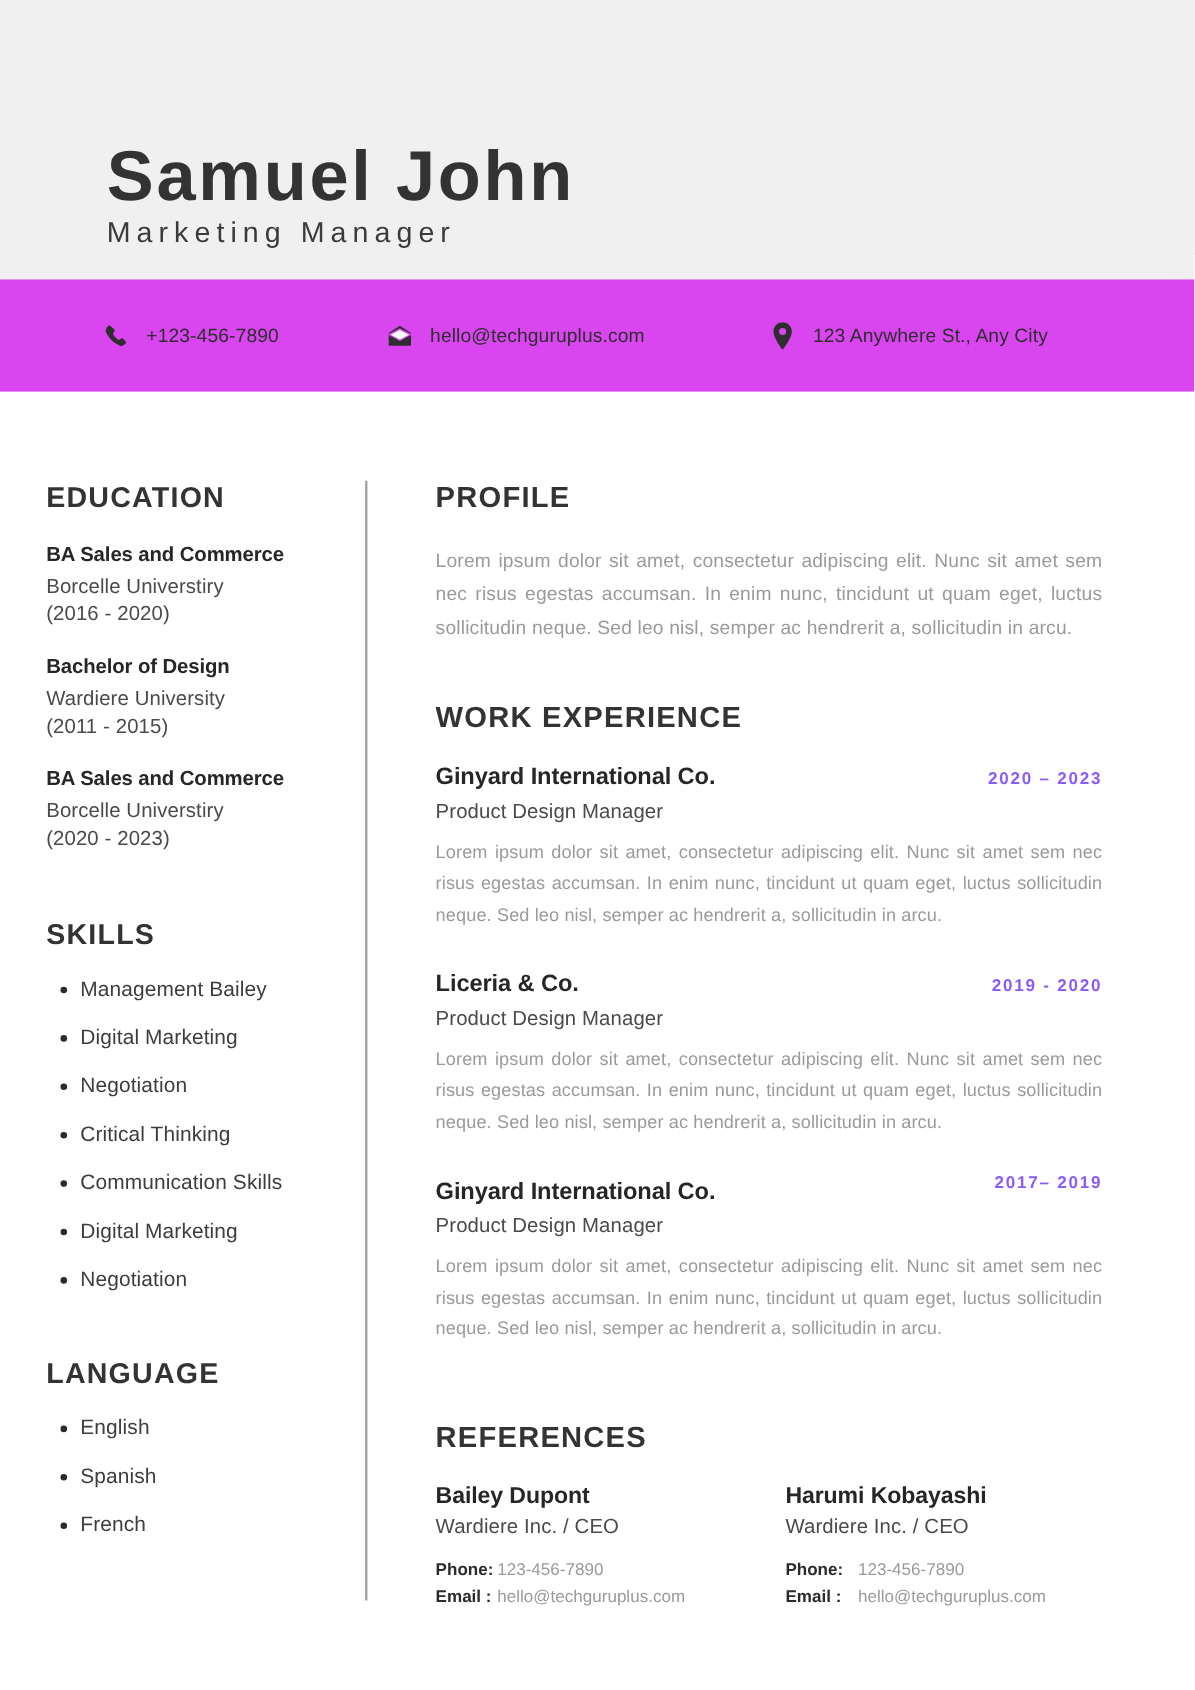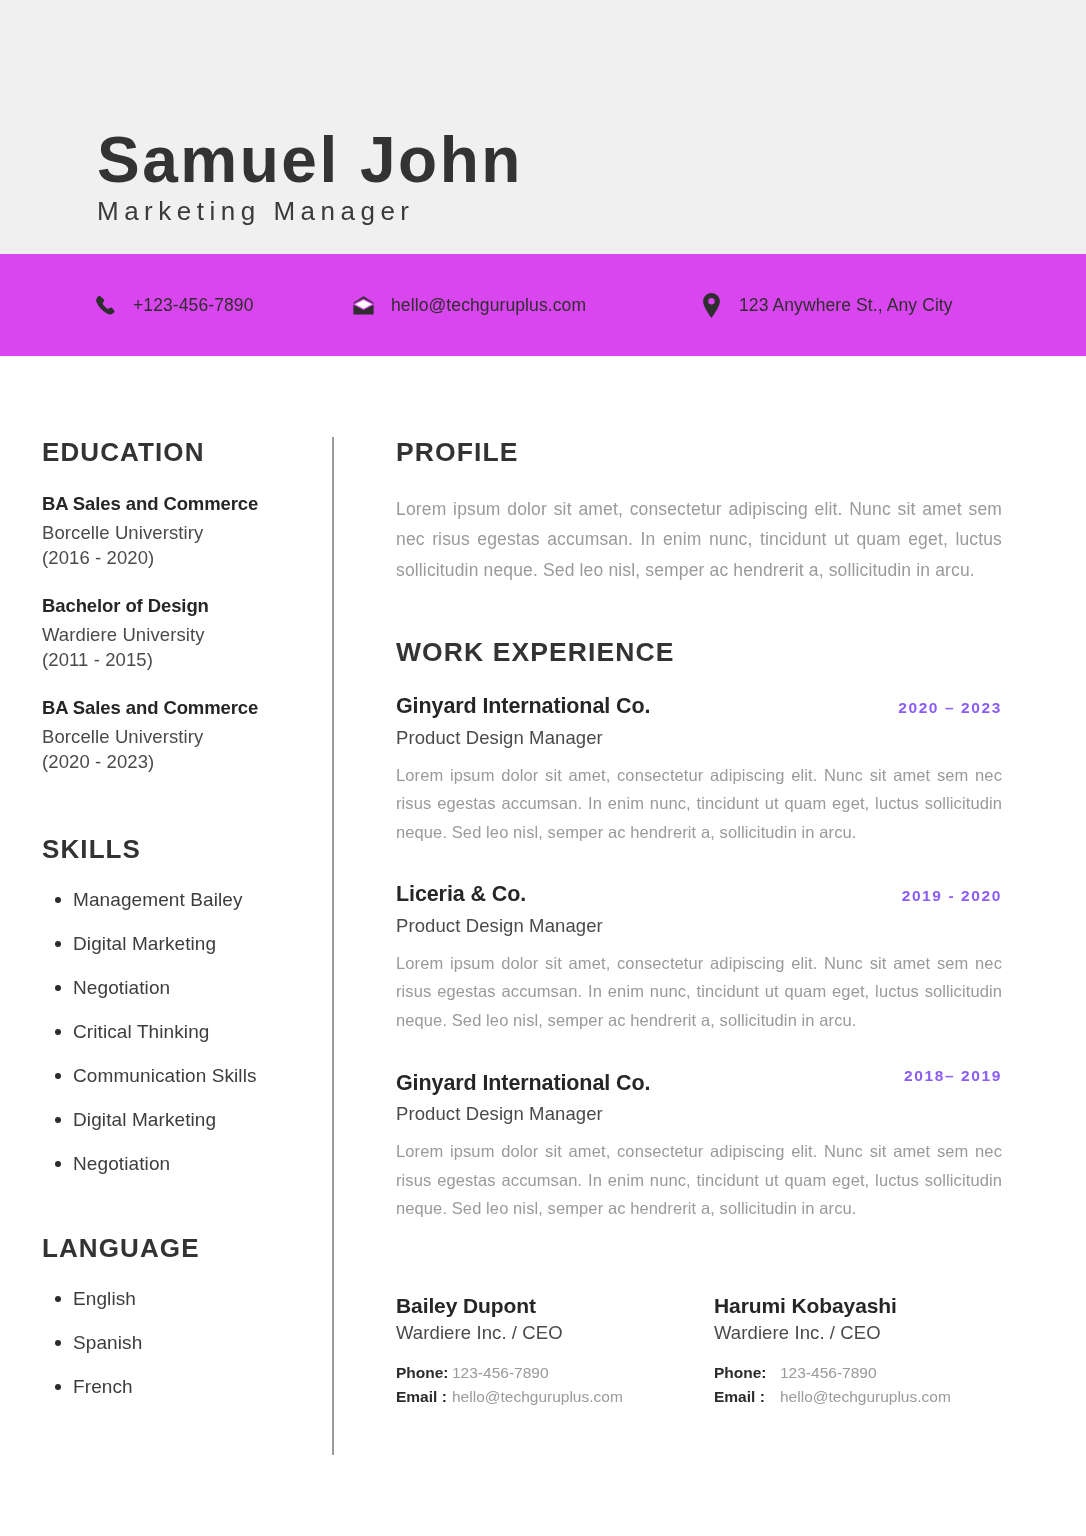--- a/index.html
+++ b/index.html
@@ -378,30 +378,31 @@
             <span class="job-company">Liceria &amp; Co.</span>
             <span class="job-dates">2019 - 2020</span>
           </div>
           <div class="job-role">Product Design Manager</div>
           <p class="job-desc">Lorem ipsum dolor sit amet, consectetur adipiscing elit. Nunc sit amet sem nec risus egestas accumsan. In enim nunc, tincidunt ut quam eget, luctus sollicitudin neque. Sed leo nisl, semper ac hendrerit a, sollicitudin in arcu.</p>
         </div>
 
         <div class="job">
           <div class="job-head">
             <span class="job-company">Ginyard International Co.</span>
-            <span class="job-dates raised">2018– 2019</span>
+            <span class="job-dates raised">2017– 2019</span>
           </div>
           <div class="job-role">Product Design Manager</div>
           <p class="job-desc">Lorem ipsum dolor sit amet, consectetur adipiscing elit. Nunc sit amet sem nec risus egestas accumsan. In enim nunc, tincidunt ut quam eget, luctus sollicitudin neque. Sed leo nisl, semper ac hendrerit a, sollicitudin in arcu.</p>
         </div>
       </div>
 
       <div class="ref-gap"></div>
 
       <div>
+        <div class="sec-title right">REFERENCES</div>
         <div class="refs">
 
           <div class="ref-col first">
             <div class="ref-name">Bailey Dupont</div>
             <div class="ref-role">Wardiere Inc. / CEO</div>
             <div class="ref-line">
               <span class="ref-label">Phone:</span>
               <span class="ref-val">123-456-7890</span>
             </div>
             <div class="ref-line">

